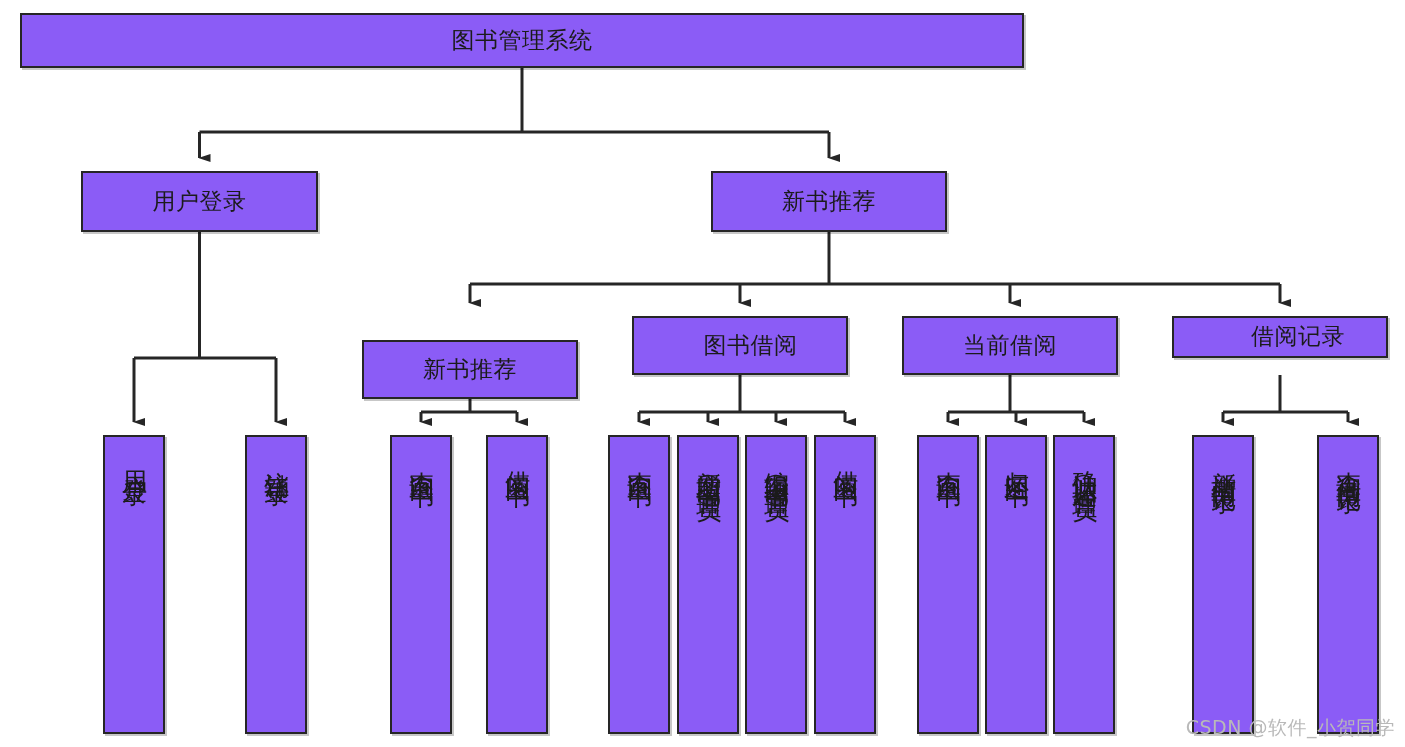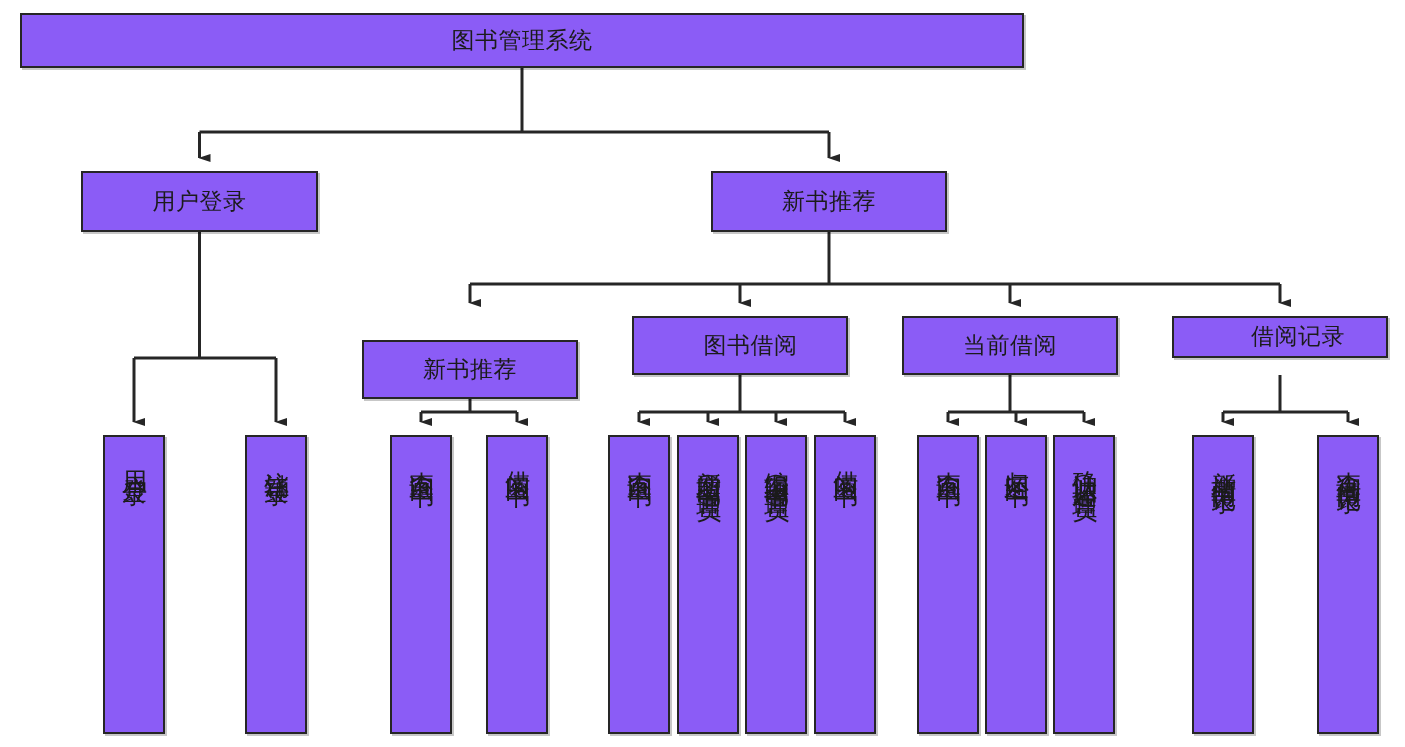--- a/index.html
+++ b/index.html
@@ -172,13 +172,14 @@
         <span class="node-label">确认归还（管理员）</span>
       </div>
       <div class="node vert" style="left: 1192px; top: 435px; width: 62px; height: 299px;">
         <span class="node-label">新增借阅记录</span>
       </div>
       <div class="node vert" style="left: 1317px; top: 435px; width: 62px; height: 299px;">
         <span class="node-label">查询借阅记录</span>
       </div>
     </div>
 
+  <div class="watermark">CSDN @软件_小贺同学</div>
 </div>
 
 </body></html>

